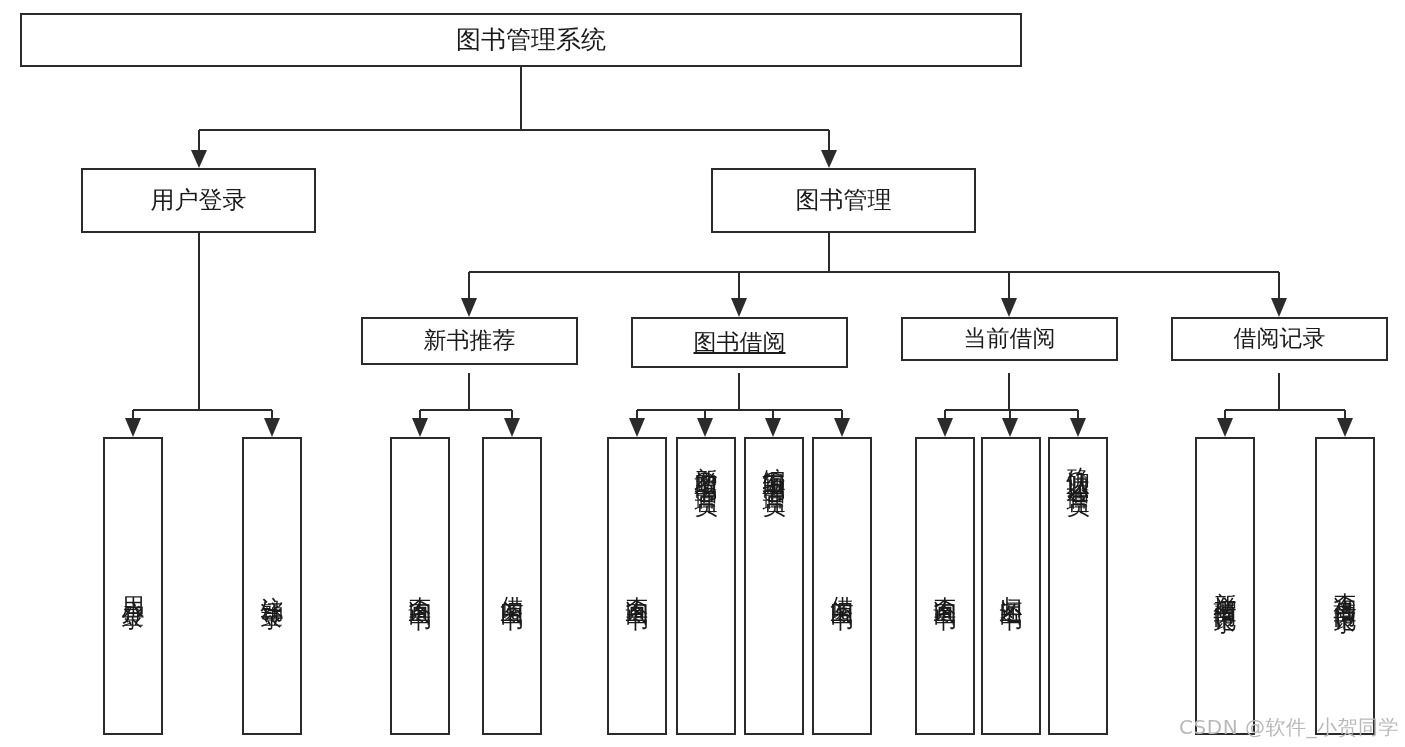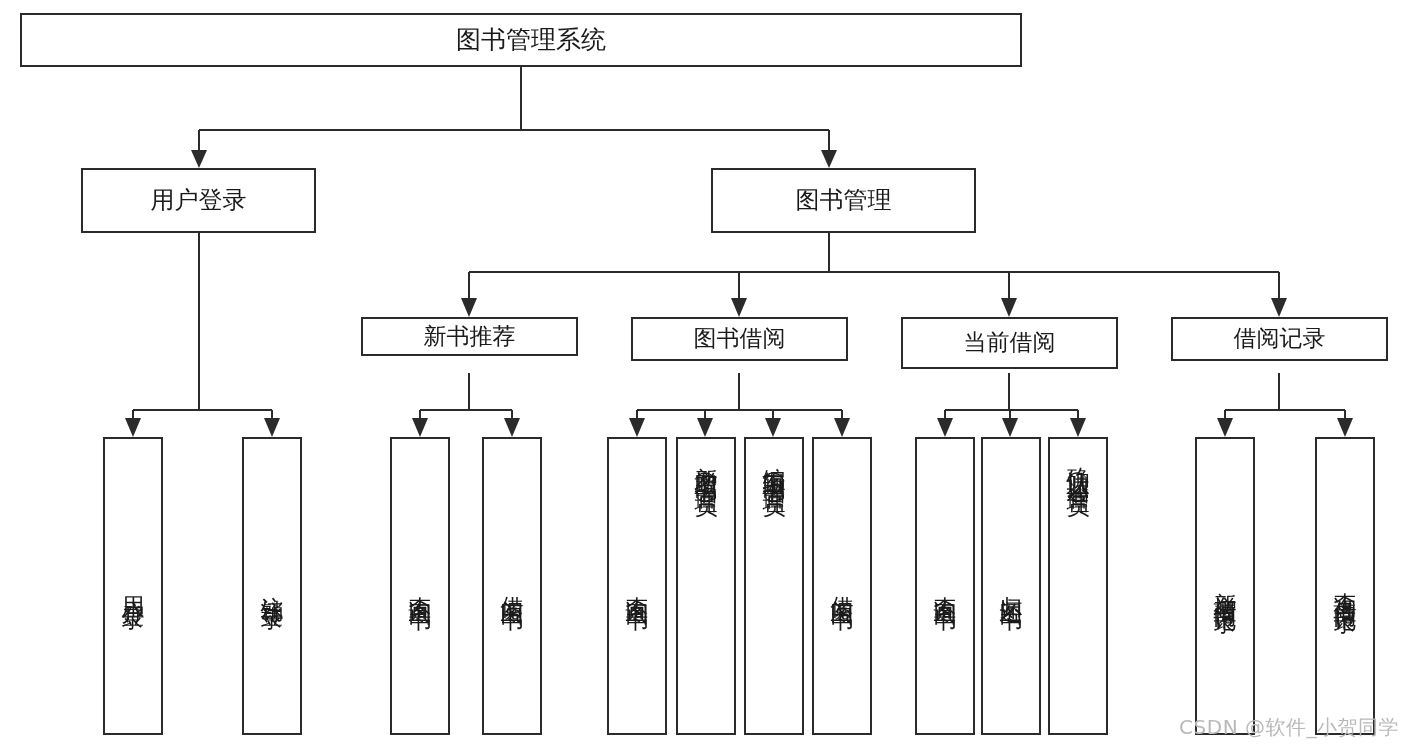--- a/index.html
+++ b/index.html
@@ -164,29 +164,29 @@
   </div>
 
   <div class="node level2" style="left:81px; top:168px; width:235px; height:65px;">
     <span>用户登录</span>
   </div>
 
   <div class="node level2" style="left:711px; top:168px; width:265px; height:65px;">
     <span>图书管理</span>
   </div>
 
-  <div class="node level3" style="left:361px; top:317px; width:217px; height:39px;">
+  <div class="node level3" style="left:361px; top:317px; width:217px; height:48px;">
     <span>新书推荐</span>
   </div>
 
-  <div class="node level3" style="left:631px; top:317px; width:217px; height:44px;">
+  <div class="node level3" style="left:631px; top:317px; width:217px; height:51px;text-decoration:underline;">
     <span>图书借阅</span>
   </div>
 
-  <div class="node level3" style="left:901px; top:317px; width:217px; height:52px;">
+  <div class="node level3" style="left:901px; top:317px; width:217px; height:44px;">
     <span>当前借阅</span>
   </div>
 
   <div class="node level3" style="left:1171px; top:317px; width:217px; height:44px;">
     <span>借阅记录</span>
   </div>
 
   <div class="node leaf" style="left:103px; top:437px; width:60px; height:298px;">
     <span class="vtext">用户登录</span>
   </div>

